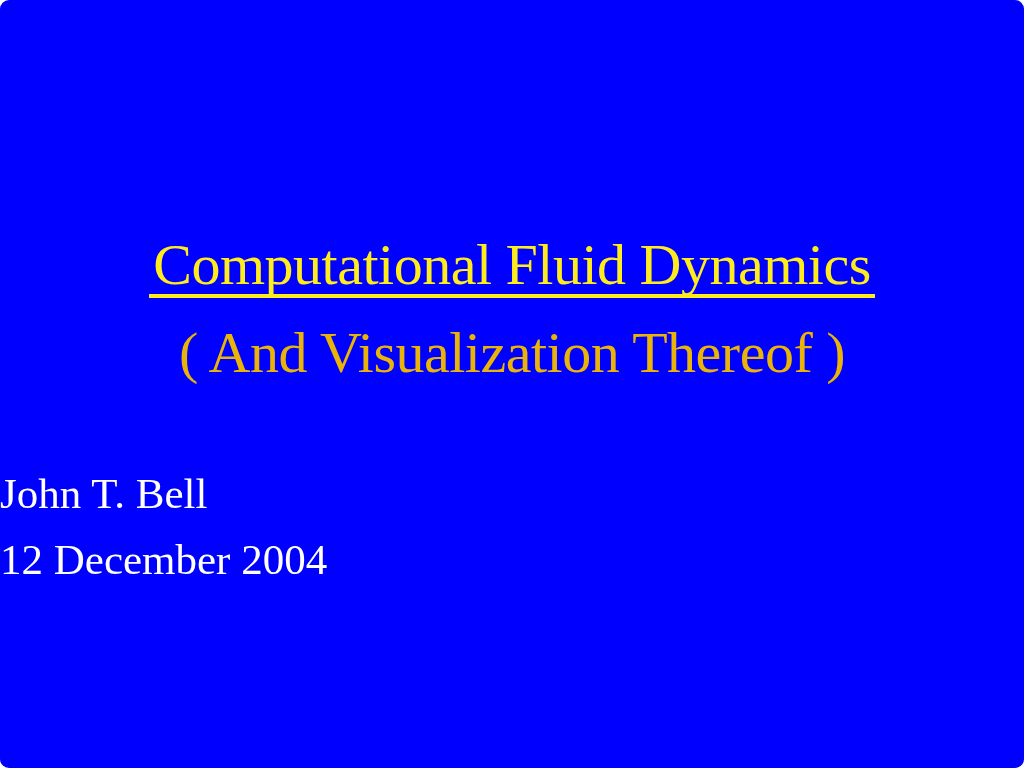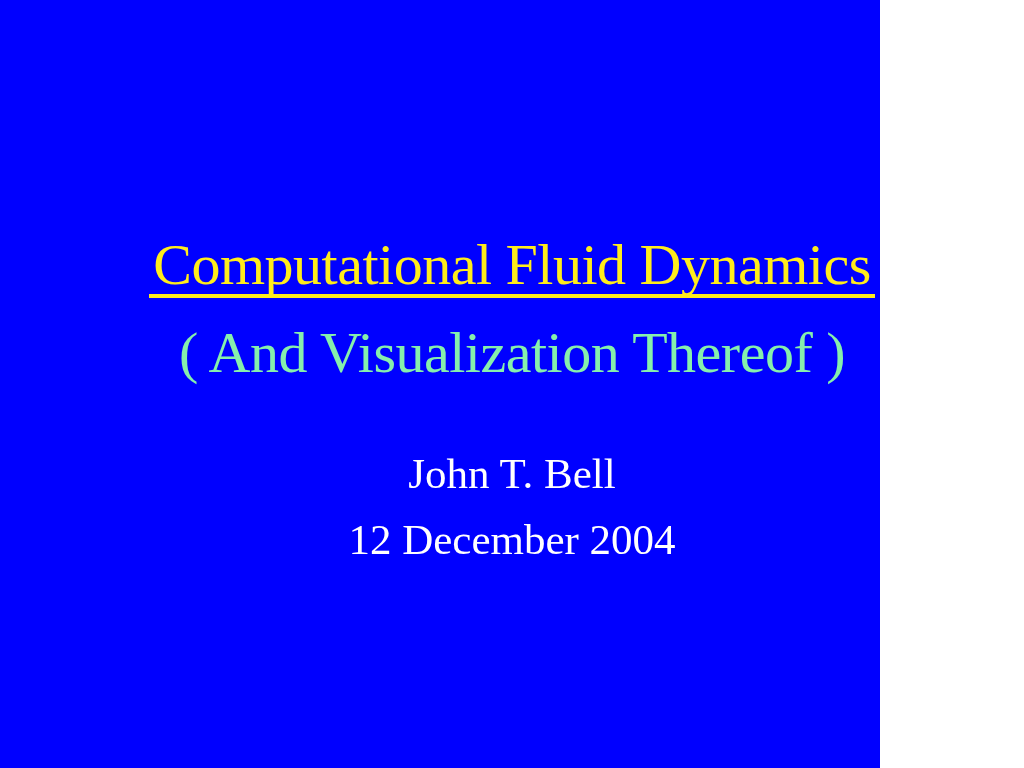--- a/index.html
+++ b/index.html
@@ -9,24 +9,25 @@
 
   body {
     width: 1024px;
     height: 768px;
     overflow: hidden;
     font-family: "Liberation Serif", "DejaVu Serif", serif;
   }
 
   #slide {
     position: relative;
-    width: 880px;
+    width: 1024px;
     height: 768px;
     background: #0000ff;
     box-sizing: border-box;
+    border-radius: 9px;
   }
 
   
   #title-block {
     position: absolute;
     left: 0;
     top: 236px;
     width: 1024px;
     text-align: center;
     line-height: 1.0;
@@ -59,23 +60,22 @@
 
   #title-line-2 {
     display: block;
     margin-top: 16px;
   }
 
   
   #subtitle-block {
     position: absolute;
     left: 0;
-    top: 441px;
+    top: 461px;
     width: 1024px;
-    text-align: center;
   }
 
   .subtitle-line {
     display: block;
     color: #ffffff;
     font-size: 43px;
     font-weight: normal;
     line-height: 66px;
     white-space: nowrap;
   }
@@ -83,21 +83,21 @@
 </head>
 <body>
 
 <div id="slide" style="background: rgb(0, 0, 255);">
 
   <div id="title-block">
     <span class="title-line" id="title-line-1" style="color: rgb(255, 236, 28);">
       <span>Computational Fluid Dynamics</span>
       <span id="title-underline" style="background: rgb(255, 236, 28);"></span>
     </span>
-    <span class="title-line" id="title-line-2" style="color: #86efac;">( And Visualization Thereof )</span>
+    <span class="title-line" id="title-line-2" style="color: #eab308;">( And Visualization Thereof )</span>
   </div>
 
   <div id="subtitle-block">
     <span class="subtitle-line" style="color: rgb(255, 255, 255);">John T. Bell</span>
     <span class="subtitle-line" style="color: rgb(255, 255, 255);">12 December 2004</span>
   </div>
 
 </div>
 
 </body></html>

